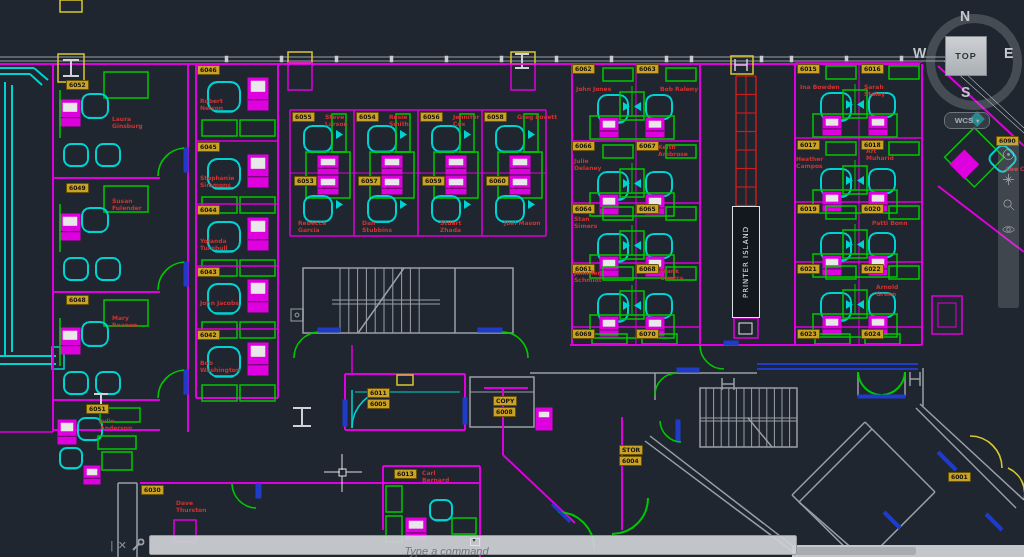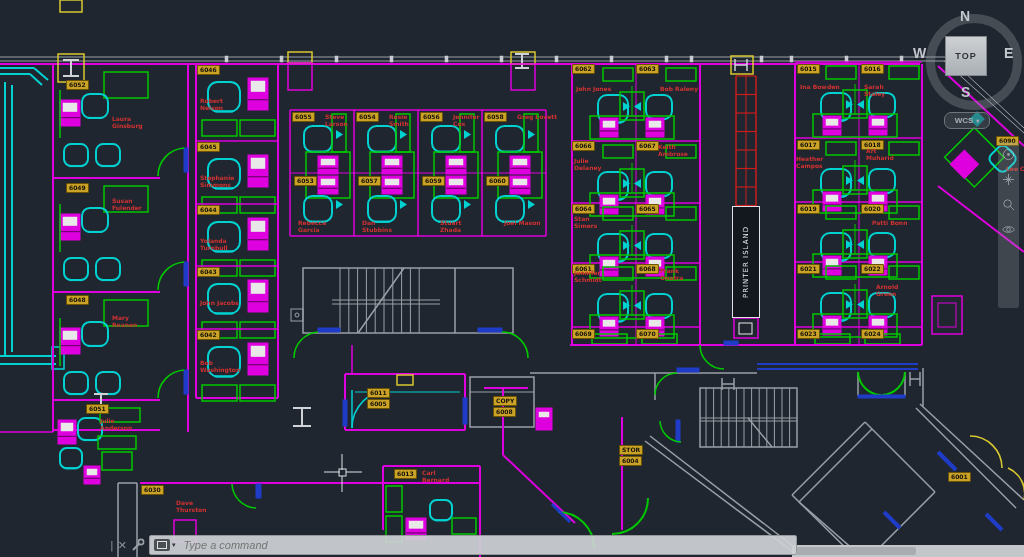--- a/index.html
+++ b/index.html
@@ -32,21 +32,21 @@
   .wcs i{font-style:normal;font-size:6px;}
   
   .navbar{position:absolute;left:998px;top:142px;width:21px;height:160px;z-index:6;border-radius:3px;
           background:rgba(160,166,173,.25);display:flex;flex-direction:column;align-items:center;
           padding-top:6px;gap:12px;}
   .nav-ic{width:13px;height:13px;opacity:.55;}
   
   .cmdwrap{position:absolute;left:110px;top:535px;z-index:8;display:flex;align-items:center;gap:4px;}
   .cmd-h{color:#8b9096;font:11px "DejaVu Sans",sans-serif;}
   .cmdbar{display:flex;align-items:center;width:646px;height:18px;border-radius:2px;
-          background:rgba(206,209,212,.93);border:1px solid #96989b;}
+          background:rgba(206,209,212,.93);border:1px solid #96989b;flex-direction:column;}
   .cmd-ic{width:16px;height:12px;background:#4a4f54;border-radius:2px;margin-left:4px;
           position:relative;}
   .cmd-ic b{position:absolute;left:3px;top:2px;width:8px;height:6px;border:1px solid #dfe3e6;}
   .cmd-dd{color:#333;font-size:7px;margin-left:2px;}
   .cmdbar input{flex:1;background:transparent;border:none;outline:none;margin-left:6px;
                 font:italic 11px "Liberation Sans",sans-serif;color:#555;}
   .scrollbar{position:absolute;left:792px;top:545px;width:232px;height:12px;background:#c4c7ca;z-index:7;}
   .scrollbar .thumb{position:absolute;left:4px;top:2px;width:120px;height:8px;background:#a9adb1;border-radius:2px;}
 </style>
 </head>

